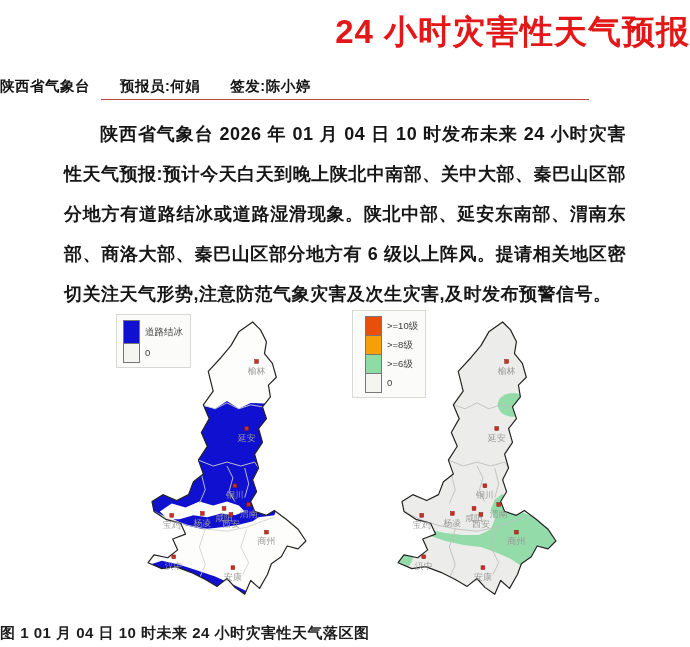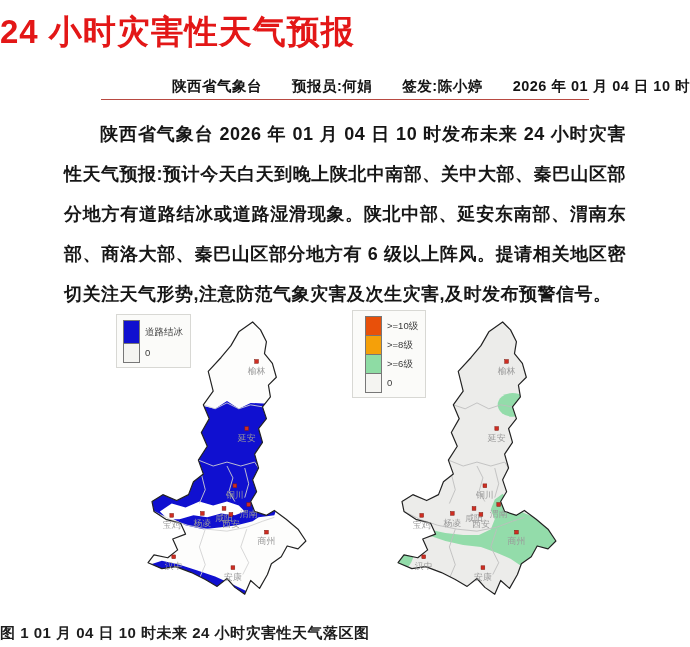--- a/index.html
+++ b/index.html
@@ -4,27 +4,27 @@
 <style>
   html,body{margin:0;padding:0;}
   body{
     width:690px;height:647px;background:#ffffff;overflow:hidden;
     font-family:"Liberation Sans","DejaVu Sans",sans-serif;
     -webkit-font-smoothing:antialiased;
   }
   .page{position:relative;width:690px;height:647px;background:#fff;}
 
   .doc-title{
-    margin:10px 0 0 0;text-align:left;
+    margin:10px 0 0 0;text-align:right;
     font-size:33px;font-weight:900;letter-spacing:1px;
     color:#e31717;
   }
 
   .meta-row{
-    margin-top:22px;display:flex;justify-content:flex-end;align-items:baseline;gap:30px;
+    margin-top:22px;display:flex;justify-content:flex-start;align-items:baseline;gap:30px;
     font-size:14.5px;font-weight:600;color:#141414;letter-spacing:.5px;
   }
   .meta-rule{
     width:488px;height:0;margin:3px auto 0 auto;
     border-top:1.5px solid #b84a42;
   }
 
   .body-text{
     margin:14px 64px 0 64px;
     font-size:18px;line-height:40px;font-weight:700;color:#161616;
@@ -62,21 +62,20 @@
 <body>
 
 <div class="page">
 
   <h1 class="doc-title">24 小时灾害性天气预报</h1>
 
   <div class="meta-row">
     <span>陕西省气象台</span>
     <span>预报员:何娟</span>
     <span>签发:陈小婷</span>
-    <span>2026 年 01 月 04 日 10 时</span>
   </div>
   <div class="meta-rule"></div>
 
   <p class="body-text">陕西省气象台 2026 年 01 月 04 日 10 时发布未来 24 小时灾害性天气预报:预计今天白天到晚上陕北中南部、关中大部、秦巴山区部分地方有道路结冰或道路湿滑现象。陕北中部、延安东南部、渭南东部、商洛大部、秦巴山区部分地方有 6 级以上阵风。提请相关地区密切关注天气形势,注意防范气象灾害及次生灾害,及时发布预警信号。</p>
 
   <div class="maps-row">
     <div class="map-box map-left">
       <div class="legend">
           <div class="legend-row">
             <div class="legend-swatch" style="background: rgb(16, 16, 208); height: 22px;"></div>

